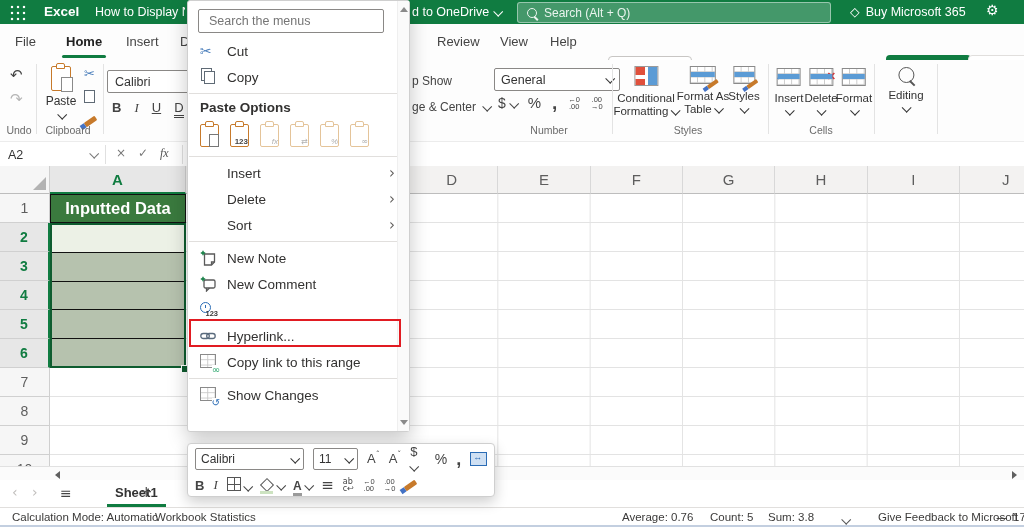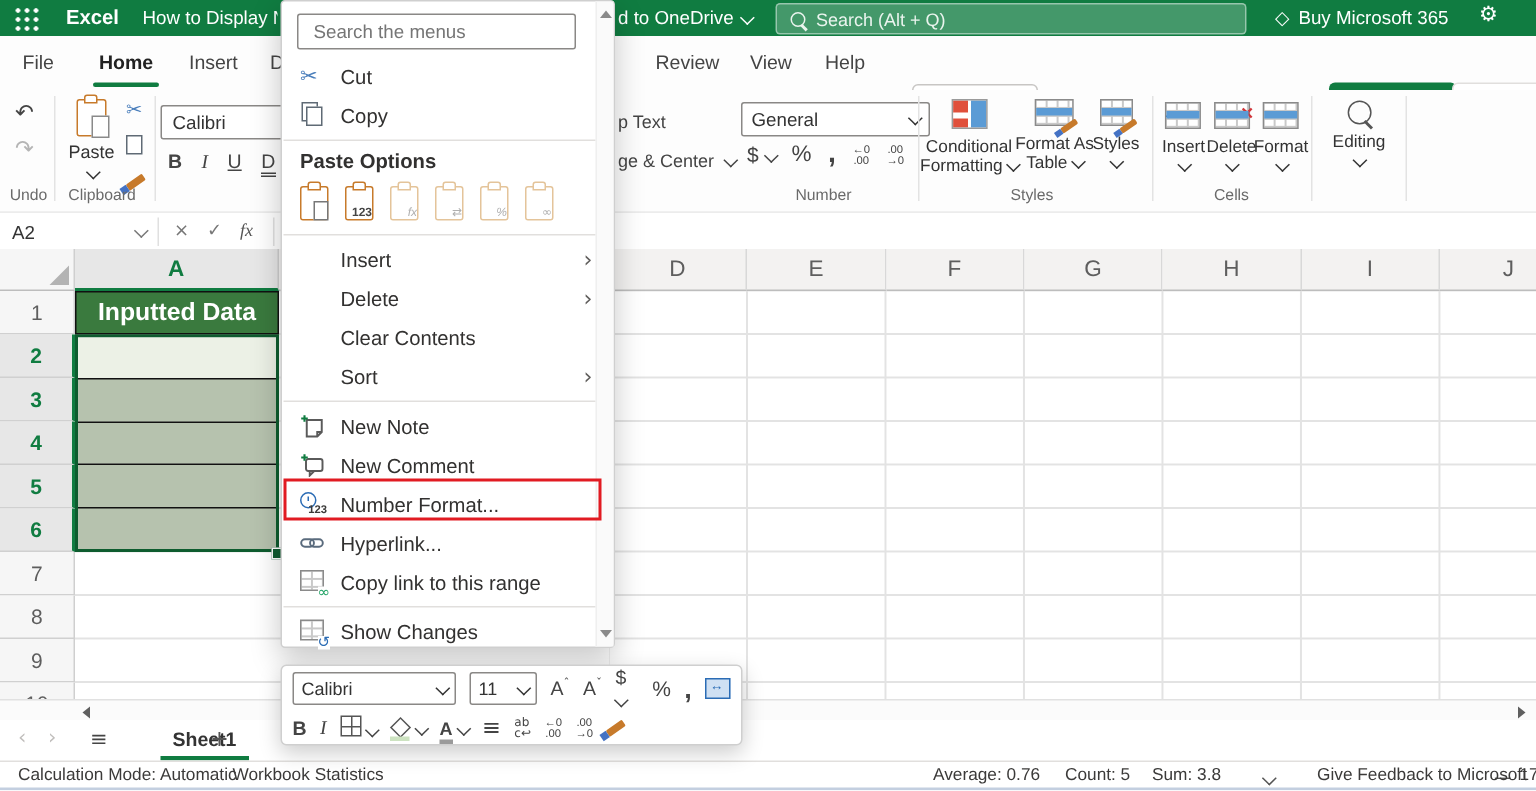--- a/index.html
+++ b/index.html
@@ -250,21 +250,21 @@
     <div class="fontbox">
         <span>Calibri</span>
       </div>
     <div class="biud">
       <span style="font-weight:bold">B</span>
       <span style="font-style:italic;font-family:'Liberation Serif',serif">I</span>
       <span style="text-decoration:underline">U</span>
       <span style="border-bottom:3px double #444">D</span>
     </div>
 
-    <span class="abs" style="left:412px;top:14px;font-size:12px;color:#444">p Text</span>
+    <span class="abs" style="left:412px;top:14px;font-size:12px;color:#444">p Show</span>
     <span class="abs" style="left:412px;top:40px;font-size:12px;color:#444">
       <span>ge &amp; Center</span>
       <span class="chev" style="margin-left:4px"></span>
     </span>
 
     <div class="genbox">
       <span>General</span>
       <span class="chev"></span>
     </div>
     <div class="numrow">
@@ -406,23 +406,20 @@
     <div class="msep"></div>
     <div class="mi noic">
       <span class="lbl">Insert</span>
       <span class="sub u">›</span>
     </div>
     <div class="mi noic">
       <span class="lbl">Delete</span>
       <span class="sub u">›</span>
     </div>
     <div class="mi noic">
-      <span class="lbl">Clear Contents</span>
-    </div>
-    <div class="mi noic">
       <span class="lbl">Sort</span>
       <span class="sub u">›</span>
     </div>
     <div class="msep"></div>
     <div class="mi">
       <span class="ic">
         <svg width="16" height="16" viewBox="0 0 16 16">
             <path d="M4.5 4h10v8l-3 3h-7z" fill="none" stroke="#5a5a5a" stroke-width="1.3"></path>
             <path d="M14.5 12h-3v3" fill="none" stroke="#5a5a5a" stroke-width="1.3"></path>
             <path d="M0.8 3h4.4M3 0.8v4.4" stroke="#107c41" stroke-width="1.4"></path>
@@ -440,21 +437,20 @@
       </span>
       <span class="lbl">New Comment</span>
     </div>
     <div class="mi">
       <span class="ic">
           <span class="nf-ic">
             <span class="clk"></span>
             <span class="n123">123</span>
           </span>
         </span>
-      <span class="lbl">Number Format...</span>
     </div>
     <div class="mi">
       <span class="ic">
         <svg width="16" height="16" viewBox="0 0 16 16">
             <rect x="0.8" y="5.5" width="8.5" height="5" rx="2.5" fill="none" stroke="#5a6b7d" stroke-width="1.3"></rect>
             <rect x="6.7" y="5.5" width="8.5" height="5" rx="2.5" fill="none" stroke="#5a6b7d" stroke-width="1.3"></rect>
           </svg>
       </span>
       <span class="lbl">Hyperlink...</span>
     </div>

